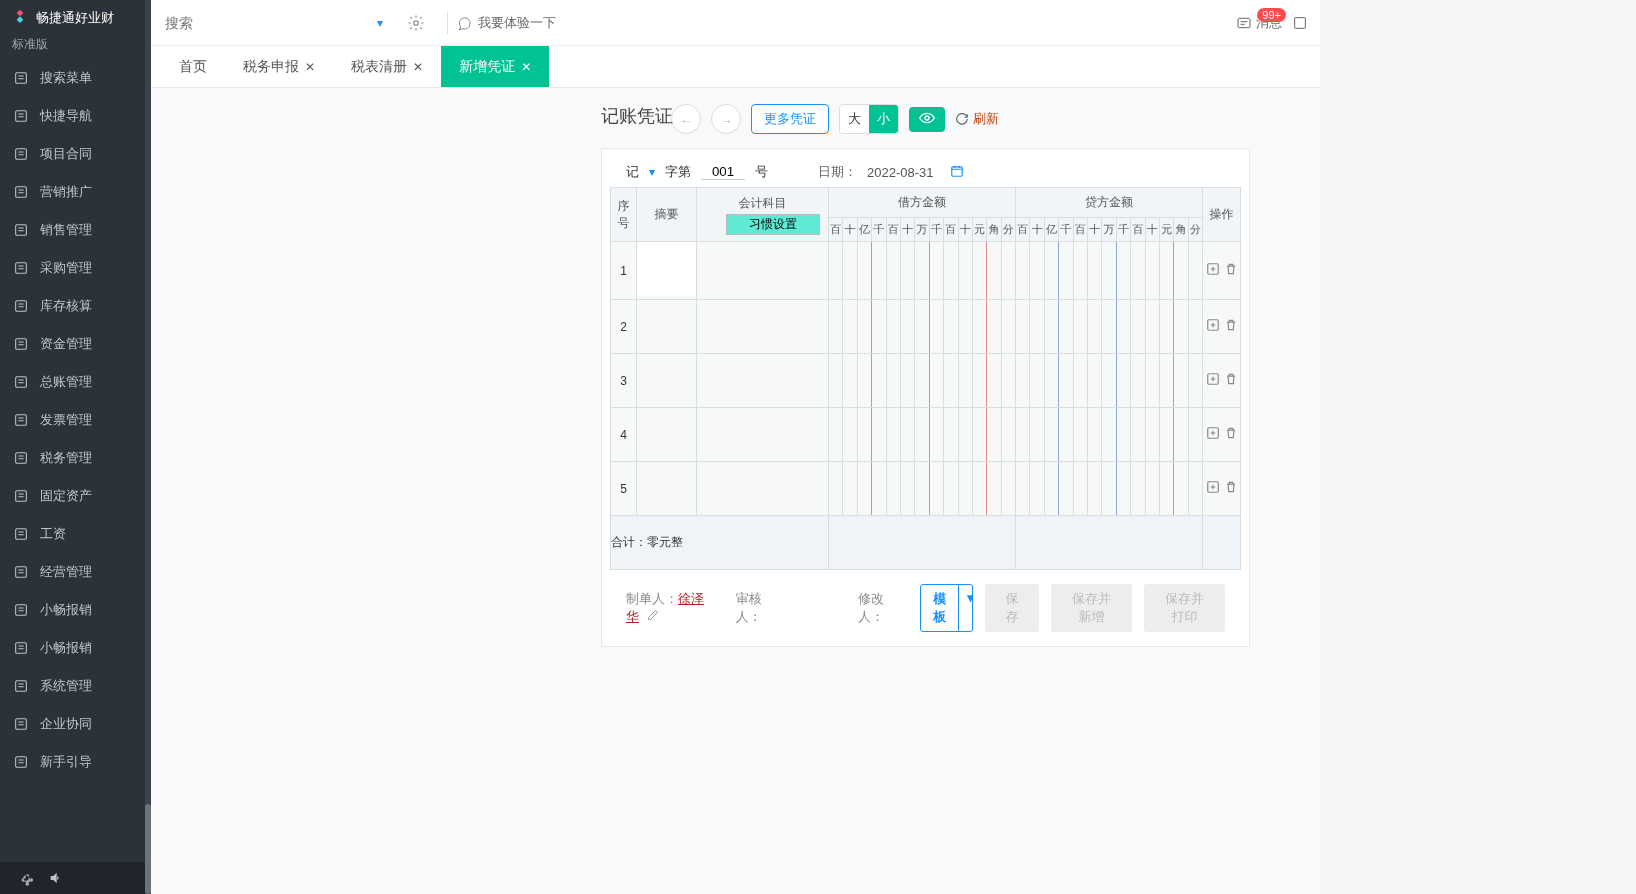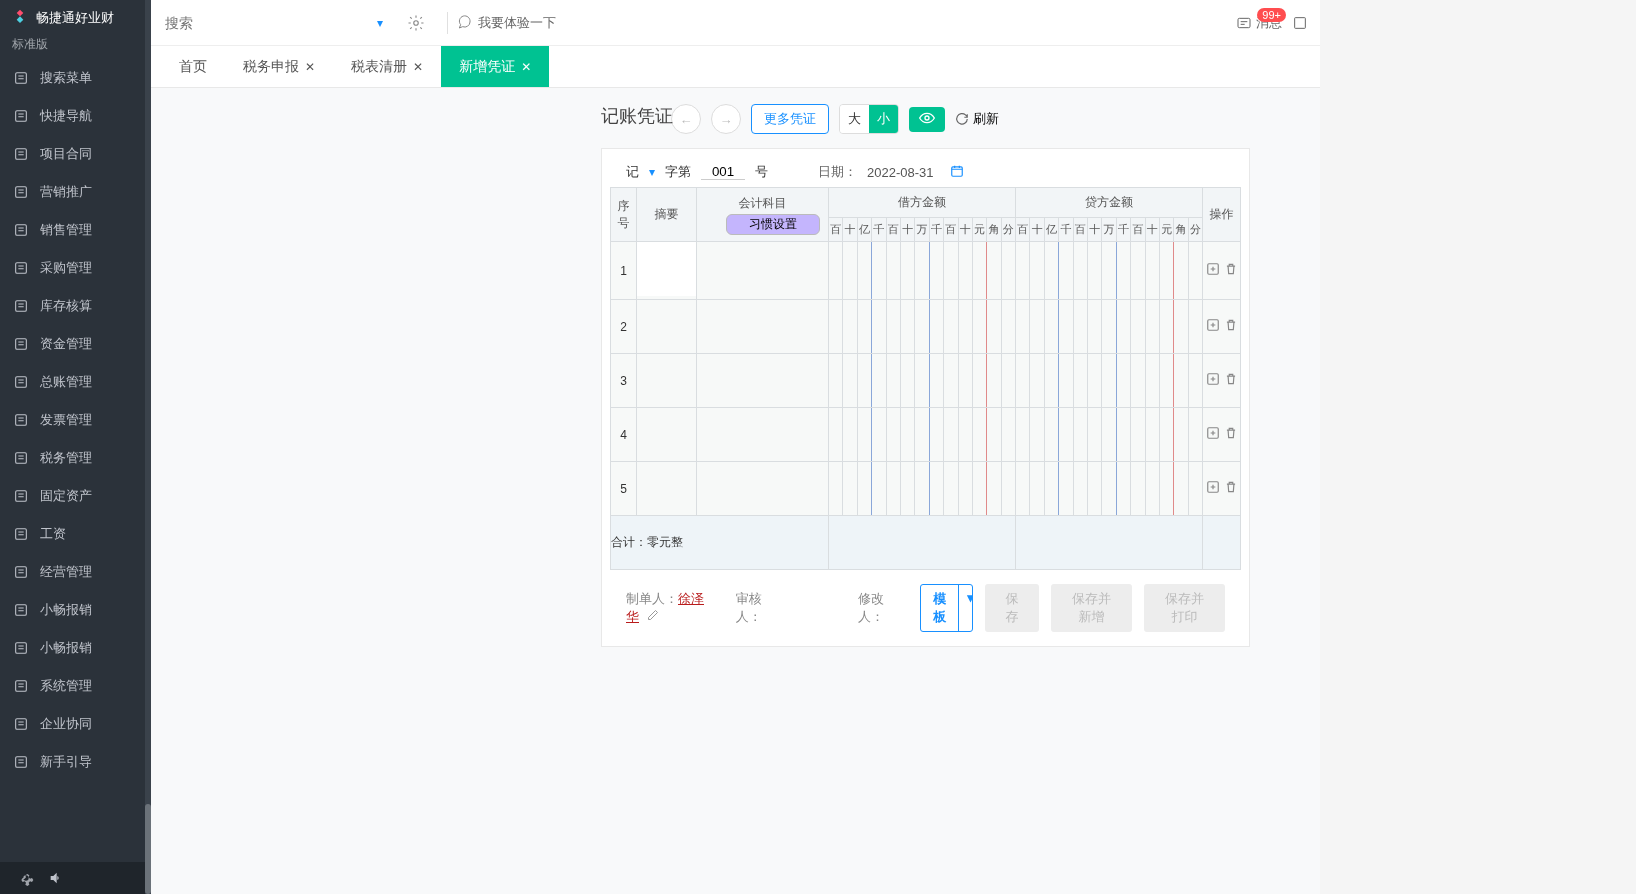--- a/index.html
+++ b/index.html
@@ -20,21 +20,21 @@
 .sidebar-scroll { width: 6px; background:#3a424b; display:flex; flex-direction:column; justify-content:flex-end; }
 .scroll-thumb { background:#6b7279; height: 90px; border-radius:3px; }
 
 
 .main { flex: 1; background: #fff; display: flex; flex-direction: column; position: relative; }
 .topbar { height: 46px; display: flex; align-items: center; padding: 17px 12px; border-bottom: 1px solid #eee; }
 .search-box { flex: 0 0 220px; border: none; outline: none; font-size: 14px; color: #666; padding: 6px 2px; }
 .chev-down { color:#1890ff; font-size:12px; margin-left:-6px; margin-right:10px; }
 .gear-top { color:#888; margin: 0 14px; }
 .divider-v { width:1px; height:22px; background:#e0e0e0; margin:0 8px; }
-.feedback { display:flex; align-items:flex-start; gap:6px; color:#666; }
+.feedback { display:flex; align-items:flex-end; gap:6px; color:#666; }
 .topbar-right { margin-left:auto; display:flex; align-items:center; gap:10px; position:relative; }
 .msg-badge { position:absolute; top:-6px; right:22px; background:#ff4d4f; color:#fff; font-size:11px; padding:1px 5px; border-radius:8px; }
 .msg-btn { display:flex; align-items:center; gap:4px; color:#666; }
 
 
 .tabs { height: 42px; display:flex; align-items:stretch; border-bottom:1px solid #e8e8e8; padding-left:10px; }
 .tab { display:flex; align-items:center; padding:0 18px; font-size:14px; color:#555; cursor:pointer; gap:6px; }
 .tab.active { background:#00c292; color:#fff; }
 .tab .close { font-size:12px; color:inherit; }
 
@@ -42,21 +42,21 @@
 .content { flex:1; overflow:auto; padding: 16px 0 0 0; background:#f8f9fa; }
 .toolbar-row { display:flex; align-items:center; gap:10px; padding: 0 0 14px 450px; }
 .page-title { font-size:18px; color:#444; margin-right:6px; position:absolute; left:450px; }
 .nav-circle { width:30px; height:30px; border:1px solid #ddd; border-radius:50%; display:flex; align-items:center; justify-content:center; color:#bbb; background:#fff; cursor:pointer; }
 .nav-circle.first { margin-left:70px; }
 .btn-outline { border:1px solid #1890ff; color:#1890ff; background:#fff; padding:5px 12px; border-radius:4px; cursor:pointer; font-size:13px; }
 .size-group { display:flex; border:1px solid #ddd; border-radius:4px; overflow:hidden; }
 .size-btn { padding:5px 8px; background:#fff; cursor:pointer; font-size:13px; }
 .size-btn.active { background:#00c292; color:#fff; }
 .eye-btn { background:#00c292; color:#fff; padding:5px 10px; border-radius:4px; cursor:pointer; }
-.refresh-btn { display:flex; align-items:center; gap:4px; color:#000000; cursor:pointer; }
+.refresh-btn { display:flex; align-items:center; gap:4px; color:#c2410c; cursor:pointer; }
 
 
 .card { background:#fff; margin: 0 70px 0 450px; border:1px solid #e8e8e8; padding: 0 0 14px 0; }
 .card-head { padding:14px 24px 6px 24px; display:flex; align-items:center; gap:10px; flex-wrap:wrap; }
 .voucher-type { color:#333; }
 .type-chev { color:#1890ff; font-size:12px; }
 .voucher-no { border:none; border-bottom:1px solid #ccc; width:44px; text-align:center; outline:none; }
 .date-label { margin-left:40px; color:#666; }
 .date-val { color:#555; }
 .cal-icon { color:#1890ff; margin-left:6px; }
@@ -73,21 +73,21 @@
 .col-seq { width:36px; }
 .col-summary { width:134px; }
 .col-subject { width:250px; }
 .col-op { width:70px; }
 .digit-head th { width:19px; padding:4px 0; font-size:11px; background:#f2f5f7; }
 .digit-cell { width:19px; padding:0; background:#f7f9f8; }
 .digit-cell.red-r { border-right:1px solid #e08a8a !important; }
 .digit-cell.blue-r { border-right:1px solid #8aa7d9 !important; }
 .summary-cell { padding:0; vertical-align:top; }
 .summary-input { width:100%; height:54px; border:none; outline:none; padding:4px 6px; resize:none; font-family:inherit; background:#fff; }
-.habit-btn { float:right; border:1px solid #bbb; font-size:12px; padding:1px 22px; border-radius:6px; background:#c4b5fd; cursor:pointer; margin:2px 4px 0 0; }
+.habit-btn { float:right; border:1px solid #bbb; font-size:12px; padding:1px 22px; border-radius:0; background:#5eead4; cursor:pointer; margin:2px 4px 0 0; }
 .op-icon { color:#888; margin:0 2px; cursor:pointer; display:inline-block; }
 .total-row td { background:#eef4f8; text-align:left; padding:10px 0; }
 
 
 .card-foot { display:flex; align-items:center; padding:14px 24px 0 24px; gap:20px; font-size:13px; color:#888; }
 .foot-label { color:#888; }
 .foot-user { color:#b91c1c;text-decoration:underline; }
 .foot-actions { margin-left:auto; display:flex; gap:12px; }
 .btn-split { display:flex; border:1px solid #1890ff; border-radius:3px; overflow:hidden; }
 .btn-split span { padding:5px 12px; color:#1890ff; cursor:pointer; font-size:13px;font-weight:bold; }

